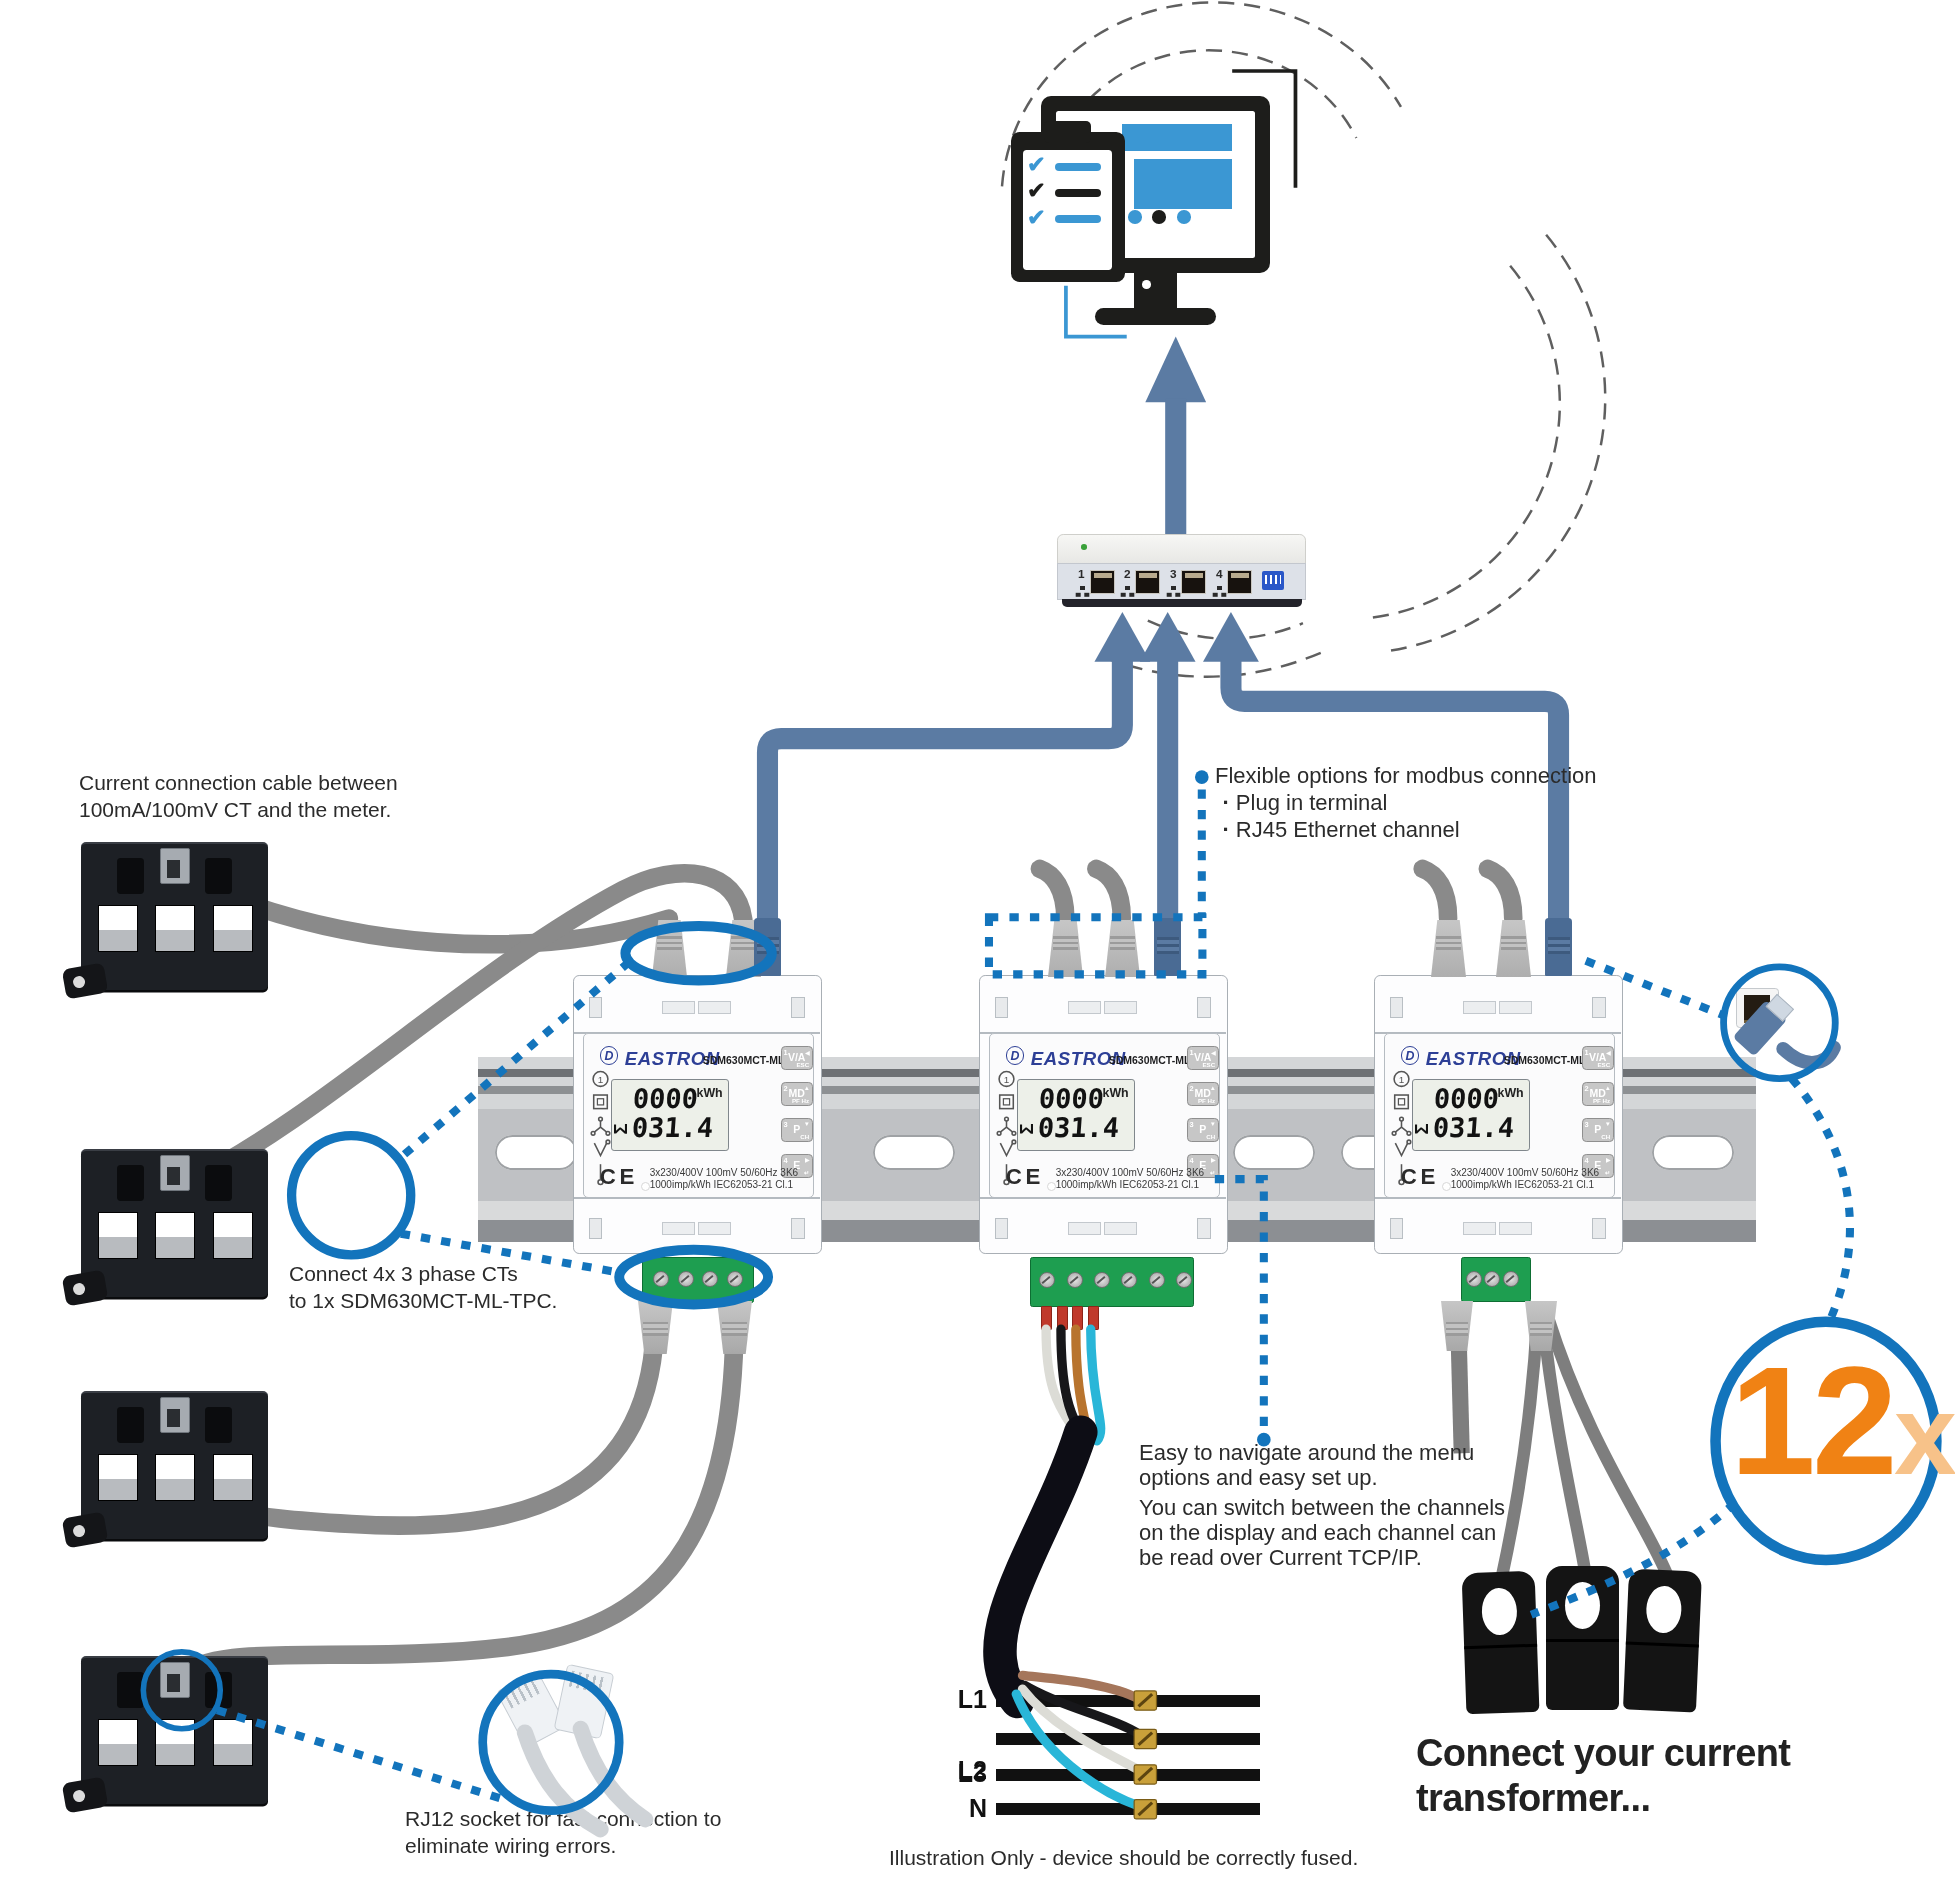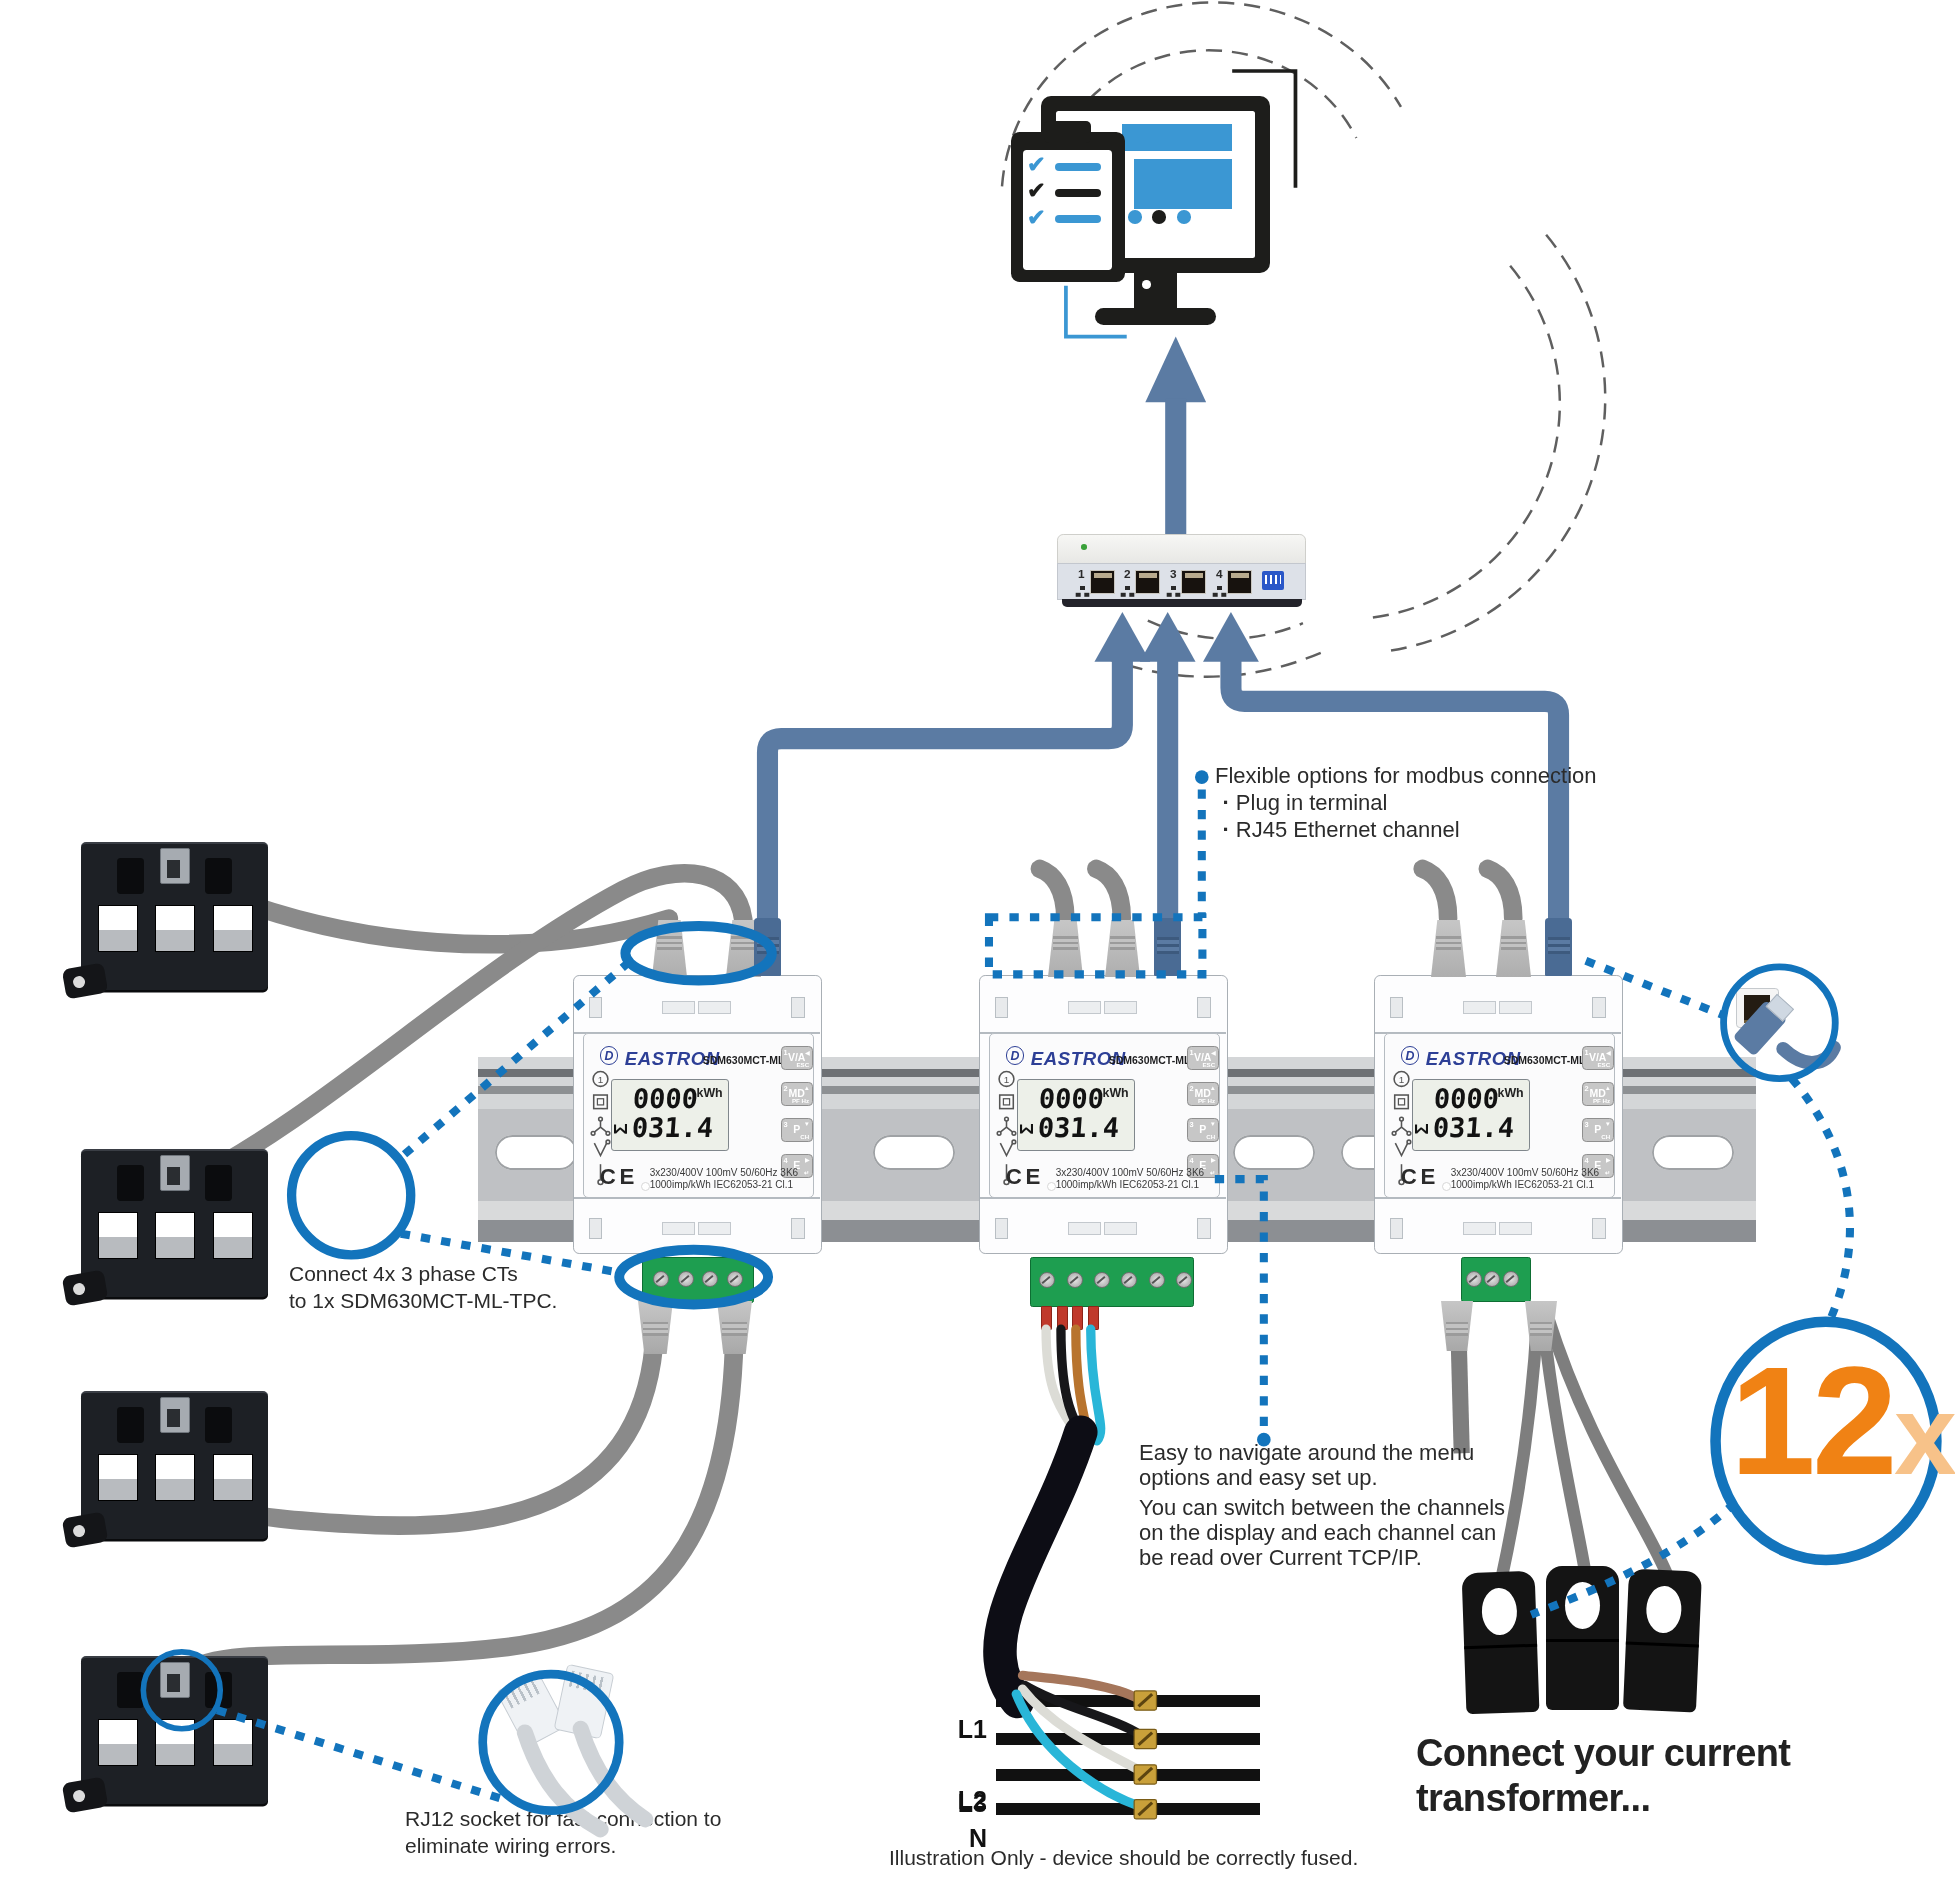--- a/index.html
+++ b/index.html
@@ -118,21 +118,21 @@
   .rj45-sock::after{content:"";position:absolute;left:6.8px;top:5.6px;width:26px;height:25px;background:#241c12;
       border-bottom:3.7px solid #6e5a34;}
   .rj45-plug{left:1766px;top:1000px;width:28.5px;height:50px;background:#5b7ba3;border-radius:5px;transform:rotate(42deg);transform-origin:top left;}
   .rj45-plug::before{content:"";position:absolute;left:3.7px;top:-12.4px;width:21px;height:15px;background:#cfd8e2;border:0.6px solid #aab4bf;}
   .rj12p{position:absolute;background:#eff2f5;border:1.2px solid #c6ccd2;border-radius:5px;}
   .rj12p::after{content:"";position:absolute;left:5px;top:5px;right:5px;height:16px;
       background:repeating-linear-gradient(90deg,#b9c1c8 0 2.5px,#eef1f4 2.5px 7.4px);}
 
   
   .busbar{left:996px;width:264px;height:11.8px;background:#111;}
-  .buslab{width:57px;text-align:right;font-size:25px;font-weight:bold;color:#111;margin-top:30px;}
+  .buslab{width:57px;text-align:right;font-size:25px;font-weight:bold;color:#111;}
 </style>
 </head>
 <body>
 
 <div id="canvas">
 
   <div class="abs rail">
     <div class="abs rail-line" style="top:12.4px"></div>
     <div class="abs rail-line" style="top:28.5px;background:#8d9093"></div>
     <div class="abs rail-hole" style="left:17.4px"></div>
@@ -545,20 +545,24 @@
   <div class="abs busbar" style="top:1803px"></div>
 
   <div class="abs rj45-sock"></div>
   <div class="abs rj45-plug"></div>
 
   <div class="abs rj12p" style="left:508px;top:1677px;width:45px;height:62px;transform:rotate(-28deg)"></div>
   <div class="abs rj12p" style="left:560px;top:1668px;width:46px;height:65px;transform:rotate(12deg)"></div>
 
   <div class="abs badge12"><span class="n">12</span><span class="s">x</span></div>
 
+  <div class="abs note" style="left:79px;top:769px">
+    <div>Current connection cable between</div>
+    <div>100mA/100mV CT and the meter.</div>
+  </div>
   <div class="abs note" style="left:289px;top:1260px">
     <div>Connect 4x 3 phase CTs</div>
     <div>to 1x SDM630MCT-ML-TPC.</div>
   </div>
   <div class="abs note" style="left:405px;top:1805px">
     <div>RJ12 socket for fast connection to</div>
     <div>eliminate wiring errors.</div>
   </div>
   <div class="abs note" style="left:1215px;top:762px;font-size:22px">
     <div>Flexible options for modbus connection</div>

